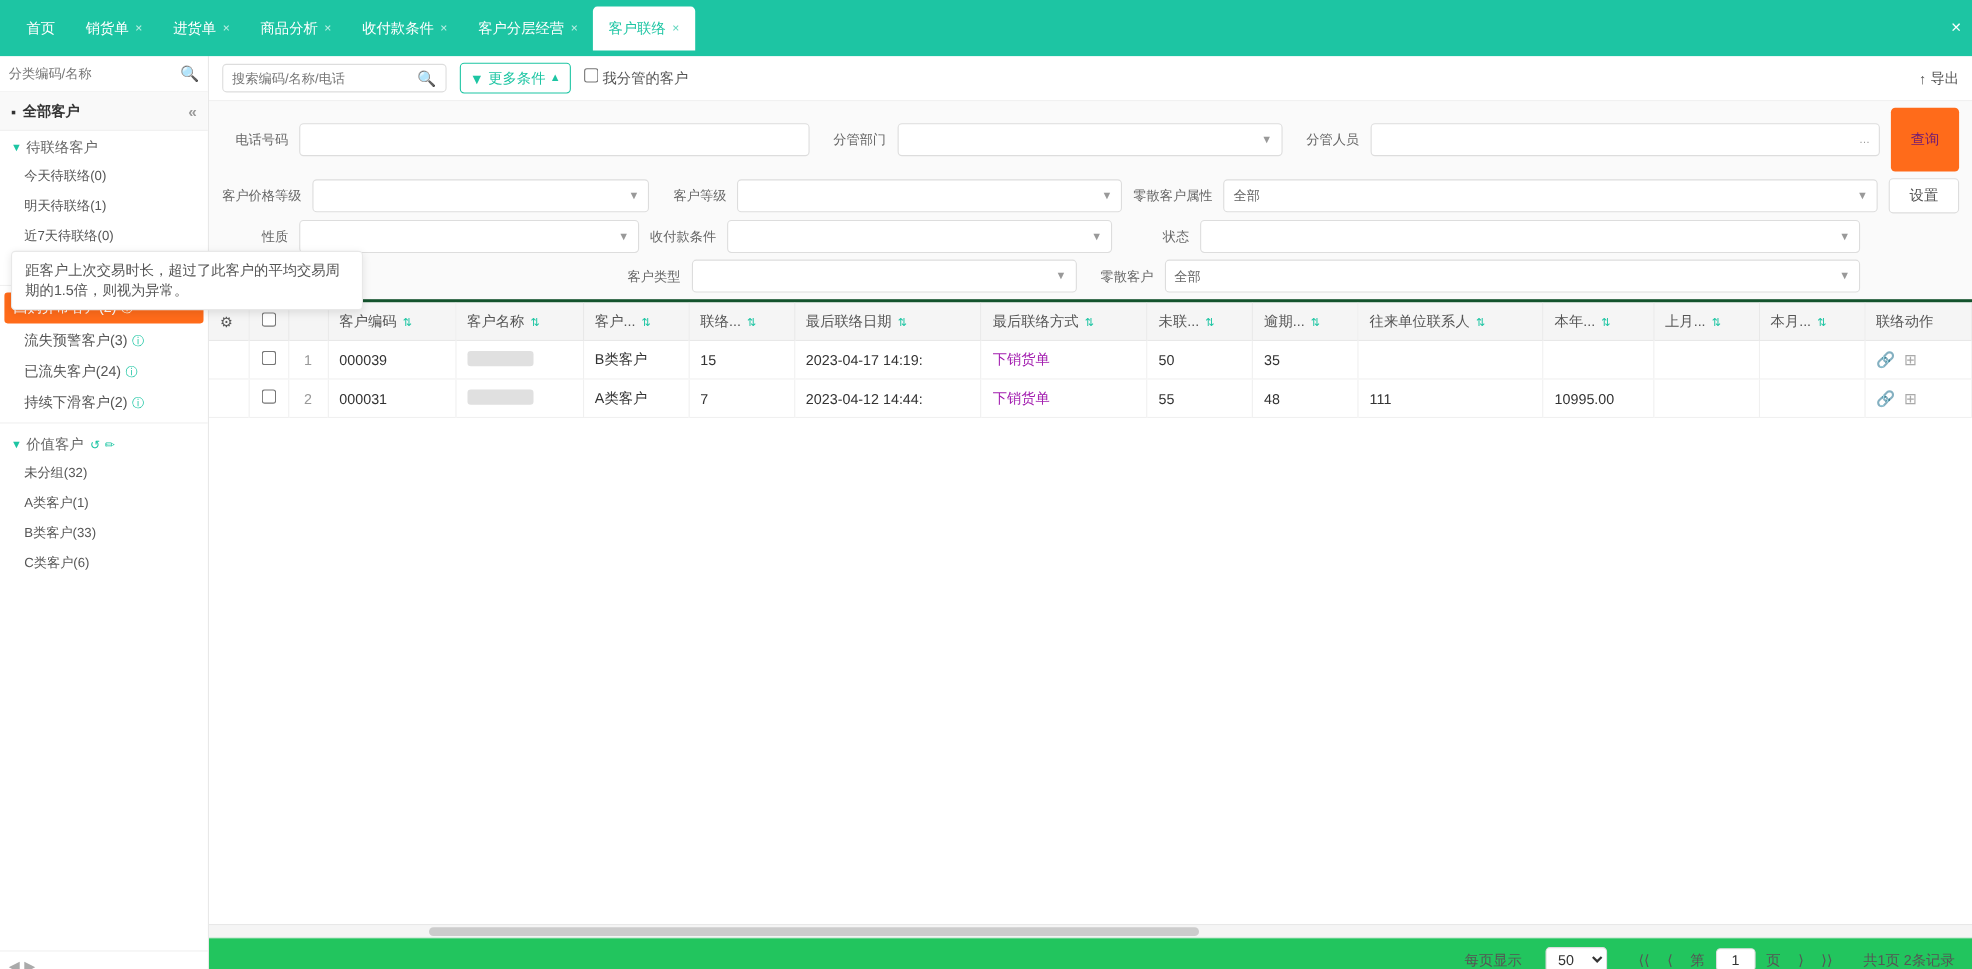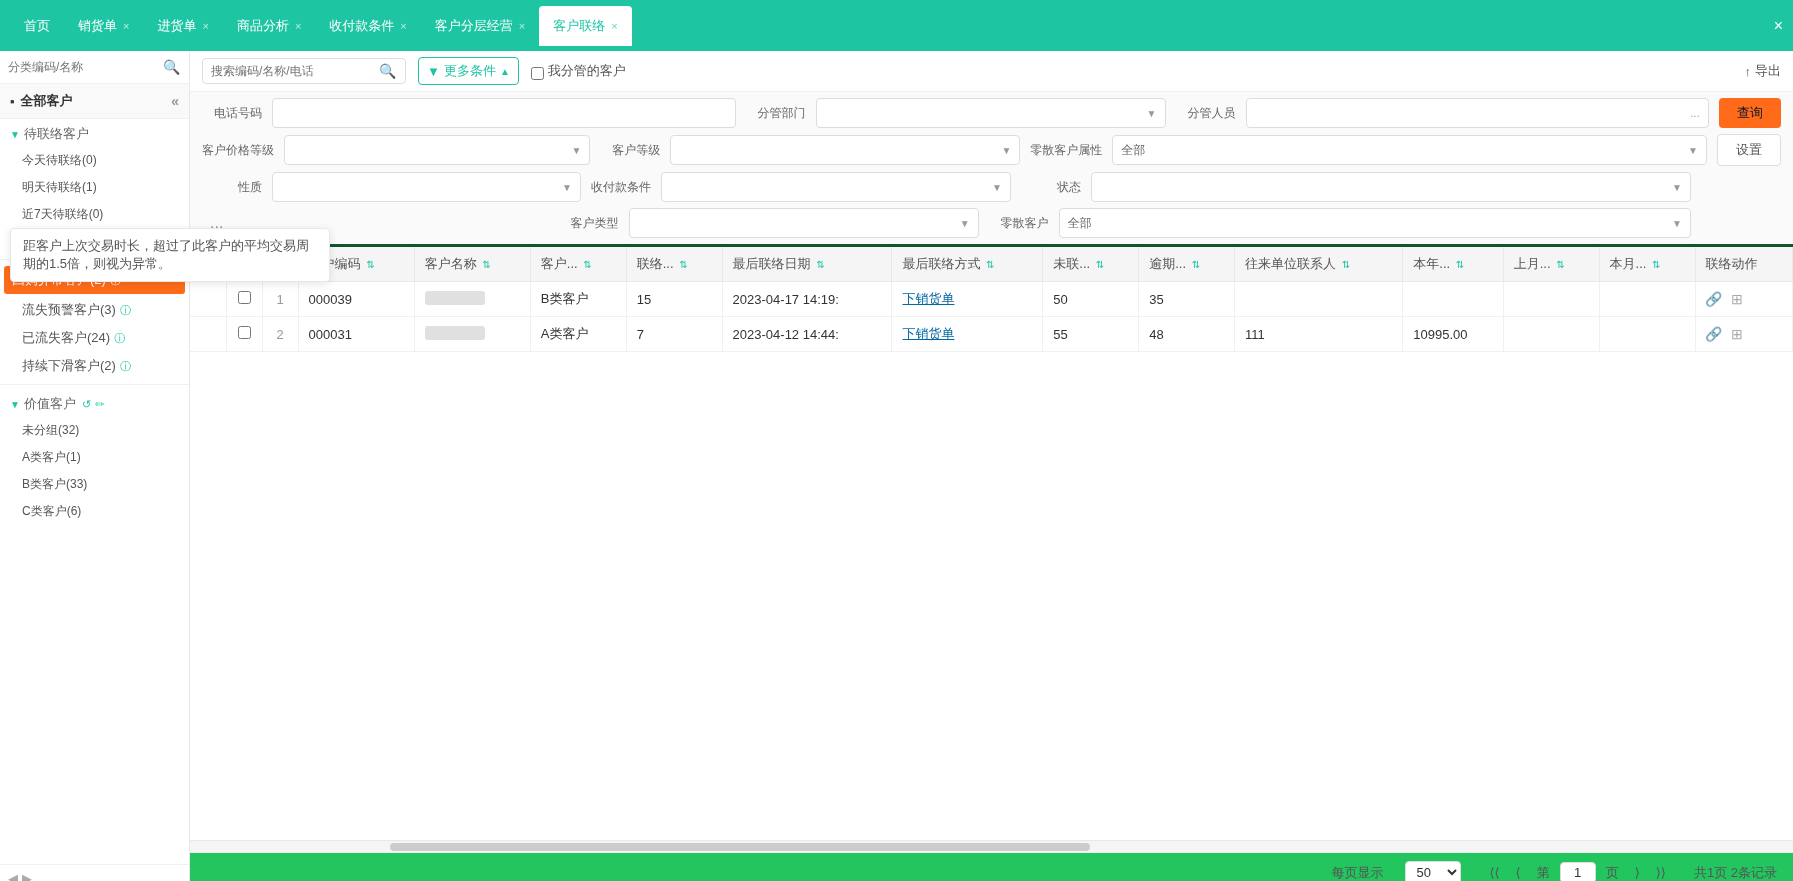--- a/index.html
+++ b/index.html
@@ -168,21 +168,21 @@
       gap: 4px;
       color: #1dc5a3;
       cursor: pointer;
       font-size: 12px;
       border: 1px solid #1dc5a3;
       border-radius: 4px;
       padding: 4px 8px;
     }
     .filter-checkbox-wrap {
       display: flex;
-      align-items: flex-end;
+      align-items: flex-start;
       gap: 4px;
       font-size: 12px;
       color: #555;
       cursor: pointer;
     }
     .export-btn {
       margin-left: auto;
       display: flex;
       align-items: center;
       gap: 4px;
@@ -216,24 +216,24 @@
       flex: 1;
       cursor: pointer;
       position: relative;
     }
     .filter-field .field-label { color: #666; font-size: 12px; flex: 1; }
     .filter-field .field-arrow { color: #999; font-size: 10px; }
     .filter-field-wide { min-width: 350px; }
     .filter-row-dots { color: #999; cursor: pointer; font-size: 16px; padding: 0 8px; }
     .filter-btn-query {
       background: #ff6b1a;
-      color: #0f172a;
+      color: #701a75;
       border: none;
       border-radius: 4px;
-      padding: 6px 18px;
+      padding: 20px 18px;
       cursor: pointer;
       font-size: 13px;
     }
     .filter-btn-setting {
       background: #fff;
       color: #555;
       border: 1px solid #ddd;
       border-radius: 4px;
       padding: 6px 18px;
       cursor: pointer;
@@ -268,21 +268,21 @@
     thead th .col-sort { color: #1dc5a3; margin-left: 2px; font-size: 10px; }
     tbody tr {
       border-bottom: 1px solid #f0f0f0;
     }
     tbody td {
       padding: 8px 10px;
       color: #333;
       white-space: nowrap;
       border-right: 1px solid #f0f0f0;
     }
-    .td-link { color: #0369a1; text-decoration: underline; cursor: pointer; }
+    .td-link { color: #a21caf; cursor: pointer; }
     .td-actions { display: flex; gap: 8px; align-items: center; }
     .td-action-icon { color: #aaa; cursor: pointer; font-size: 14px; }
 
     .settings-icon-cell { width: 36px; }
     .checkbox-cell { width: 36px; text-align: center; }
     .row-num-cell { width: 36px; text-align: center; color: #999; }
 
     
     .pagination {
       display: flex;

